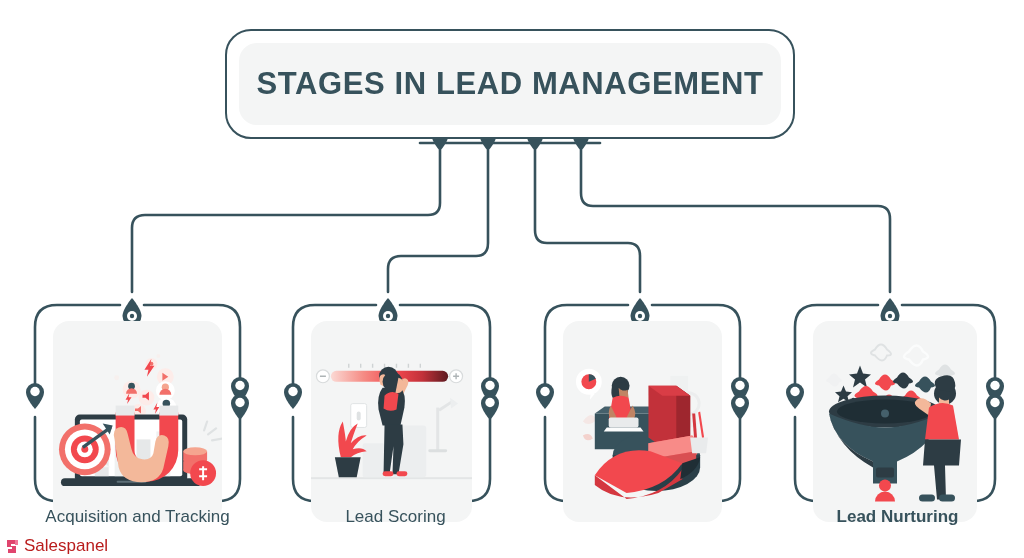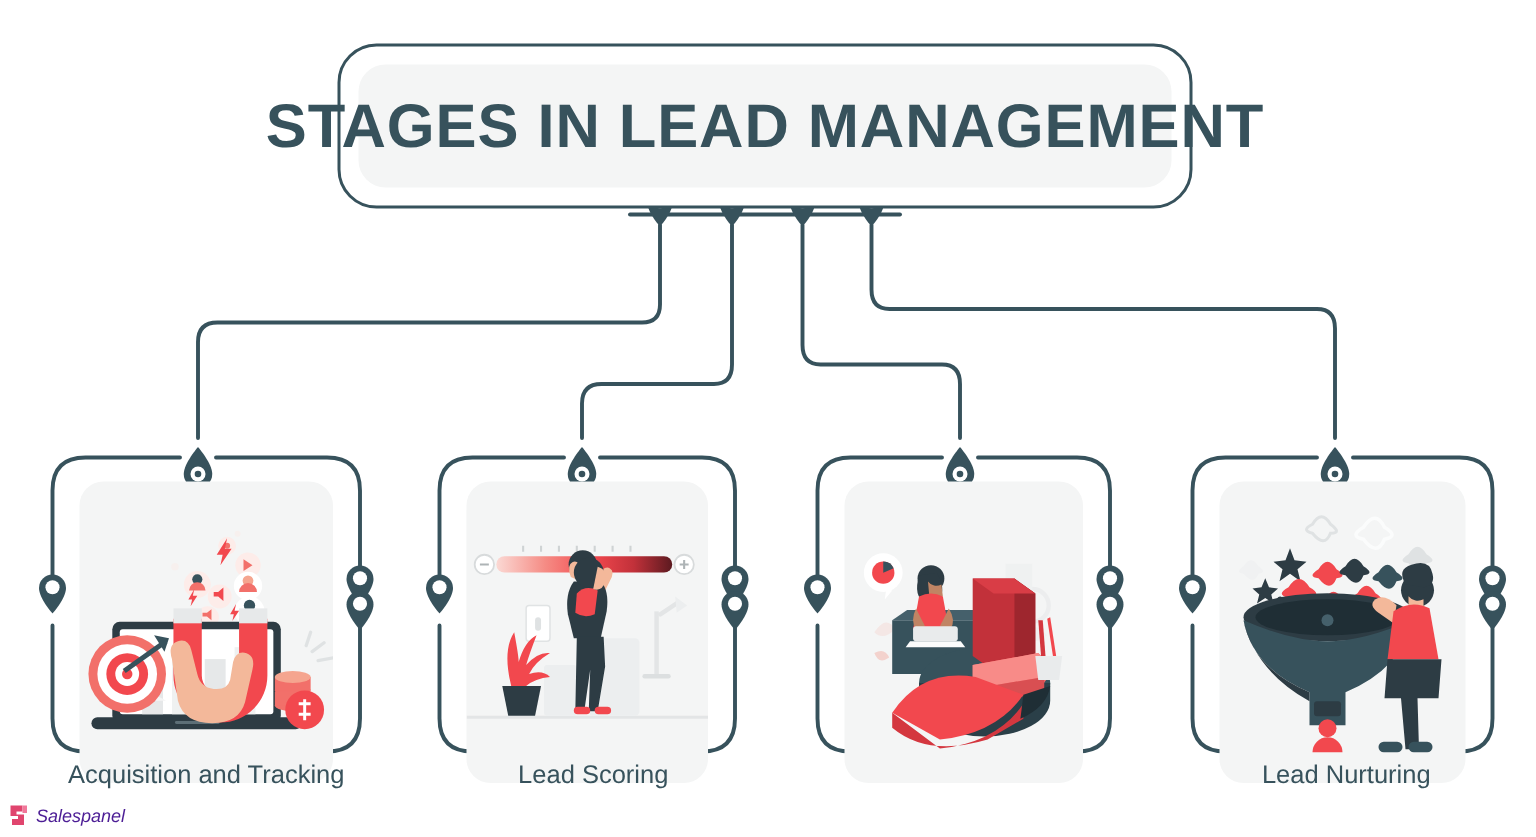--- a/index.html
+++ b/index.html
@@ -19,39 +19,39 @@
     position:absolute;left:225px;top:29px;width:570px;height:110px;
     border:2.6px solid #37525c;border-radius:26px;background:#ffffff;
     box-sizing:border-box;
   }
   .title-inner{
     position:absolute;left:12px;top:12px;right:12px;bottom:12px;
     background:#f4f5f5;border-radius:18px;
     display:flex;align-items:center;justify-content:center;
   }
   .title-text{
-    font-size:41px;font-weight:bold;color:#37525c;letter-spacing:.6px;
+    font-size:31px;font-weight:bold;color:#37525c;letter-spacing:.6px;
     white-space:nowrap;
   }
 
   
   .card{position:absolute;width:205px;height:233px;}
   .card-inner{
     position:absolute;left:18px;top:16px;right:18px;bottom:16px;
     background:#f4f5f5;border-radius:16px;overflow:hidden;
   }
   .card-label{
     position:absolute;top:202px;left:-40px;width:285px;text-align:center;
     font-size:17px;color:#37525c;white-space:nowrap;
   }
 
   
   .logo{position:absolute;left:6px;top:536px;display:flex;align-items:center;gap:5px;}
   .logo-mark{width:13px;height:15px;position:relative;}
-  .logo-text{font-size:12px;color:#4c1d95;font-style:italic;}
+  .logo-text{font-size:17px;color:#b91c1c;}
 
   .illus{position:absolute;left:0;top:0;width:100%;height:100%;}
 </style>
 </head>
 <body>
 
 <div class="stage">
 
   <svg class="wires" viewBox="0 0 1024 558">
     <g fill="none" stroke="#37525c" stroke-width="2.6" stroke-linecap="round">
@@ -371,21 +371,21 @@
 
         <g>
           <path d="M138 72 l4 26 -2 1 -4 -26 z" fill="#f2484e"></path>
           <path d="M133 74 l2 26 -3 0 -2 -26 z" fill="#d4373f"></path>
           <path d="M128 98 h18 l-2 16 h-14 z" fill="#e9ebec"></path>
         </g>
       </svg>
     </div>
   </div>
 
-  <div class="card" style="left:795px;top:305px;width:200px;">
+  <div class="card" style="left:795px;top:305px;width:200px;font-weight:bold;">
     <div class="card-inner">
       <svg class="illus" viewBox="0 0 164 164">
 
         <g>
           <path d="M62 10 q6 -10 12 0 q8 6 0 6 q-4 10 -12 0 q-8 -2 0 -6 z" fill="none" stroke="#dfe2e3" stroke-width="2"></path>
           <path d="M96 12 q8 -12 14 0 q10 6 0 8 q-5 12 -14 0 q-10 -2 0 -8 z" fill="none" stroke="#fbfcfc" stroke-width="2.4"></path>
           <path d="M16 38 q5 -8 10 0 q6 4 0 5 q-3 8 -10 0 q-6 -1 0 -5 z" fill="#f0f1f2"></path>
           <path d="M126 30 q6 -10 12 0 q8 5 0 6 q-4 10 -12 0 q-8 -1 0 -6 z" fill="#dfe2e3"></path>
           <path d="M44 34 l3 -8 3 8 8 1 -6 5 2 8 -7 -5 -7 5 2 -8 -6 -5 z" fill="#2d3c44"></path>
           <path d="M28 52 l2.5 -6 2.5 6 6 .8 -4.5 4 1.5 6 -5.5 -3.6 -5.5 3.6 1.5 -6 -4.5 -4 z" fill="#2d3c44"></path>

